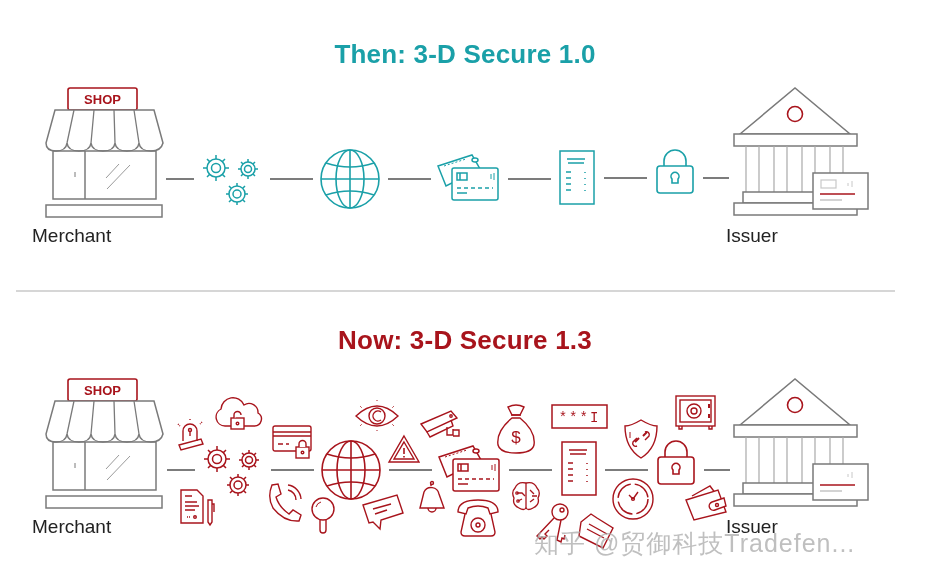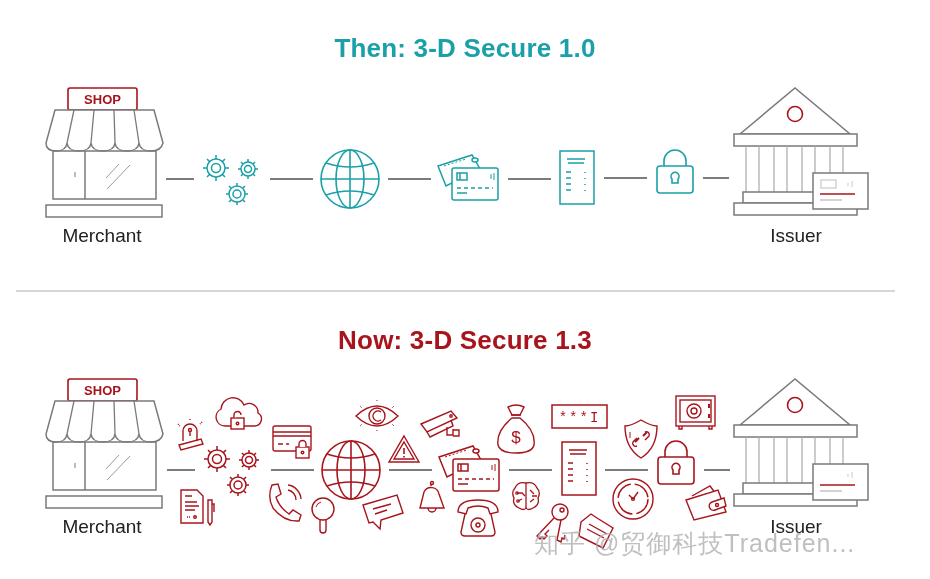--- a/index.html
+++ b/index.html
@@ -1,20 +1,20 @@
 <!DOCTYPE html>
 <html><head>
 <meta charset="utf-8">
 <style>
   html, body { margin:0; padding:0; background:#ffffff; }
   body { width:930px; height:579px; position:relative; overflow:hidden; font-family:"Liberation Sans", sans-serif; }
   .title { position:absolute; left:0; width:930px; text-align:center; font-weight:bold; font-size:26px; letter-spacing:0.2px; }
-  .title-then { top:33px; color:#1aa0a8; }
+  .title-then { top:39px; color:#1aa0a8; }
   .title-now { top:325px; color:#a8141c; }
-  .label { position:absolute; font-size:19px; color:#222; text-align:center; width:140px; }
+  .label { position:absolute; font-size:19px; color:#222; width:140px; }
   .sep { position:absolute; left:16px; width:879px; top:290px; height:2px; background:#d6d6d6; }
   .conn { position:absolute; height:2px; background:#7c7c7c; }
   svg { position:absolute; overflow:visible; }
   .watermark { position:absolute; left:534px; top:527px; font-size:25px; color:rgba(170,170,170,0.75); letter-spacing:1px; white-space:nowrap; }
 </style>
 </head>
 <body>
 
 <div class="title title-then">Then: 3-D Secure 1.0</div>
 

